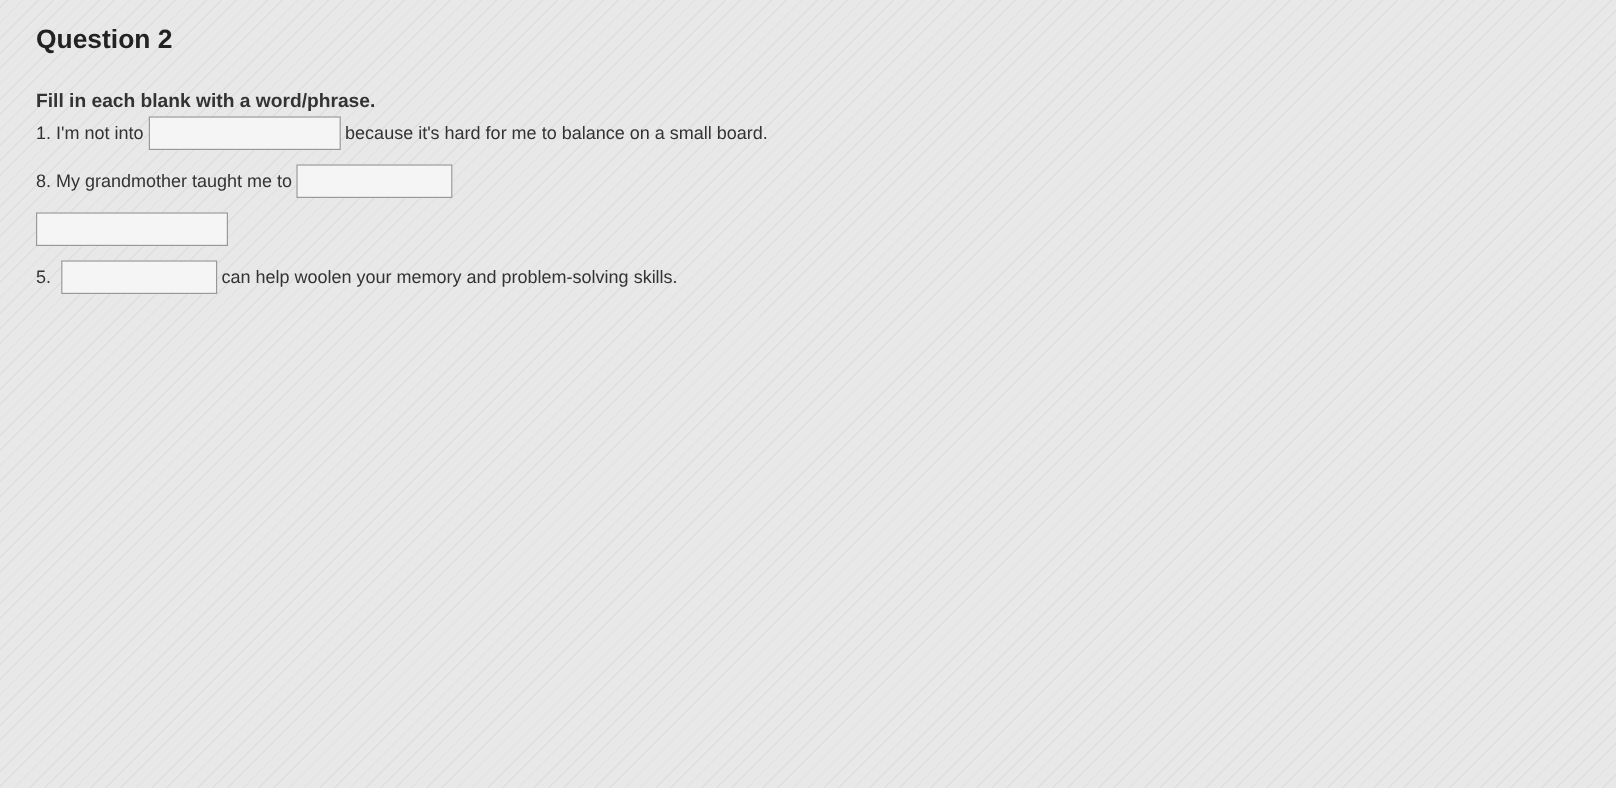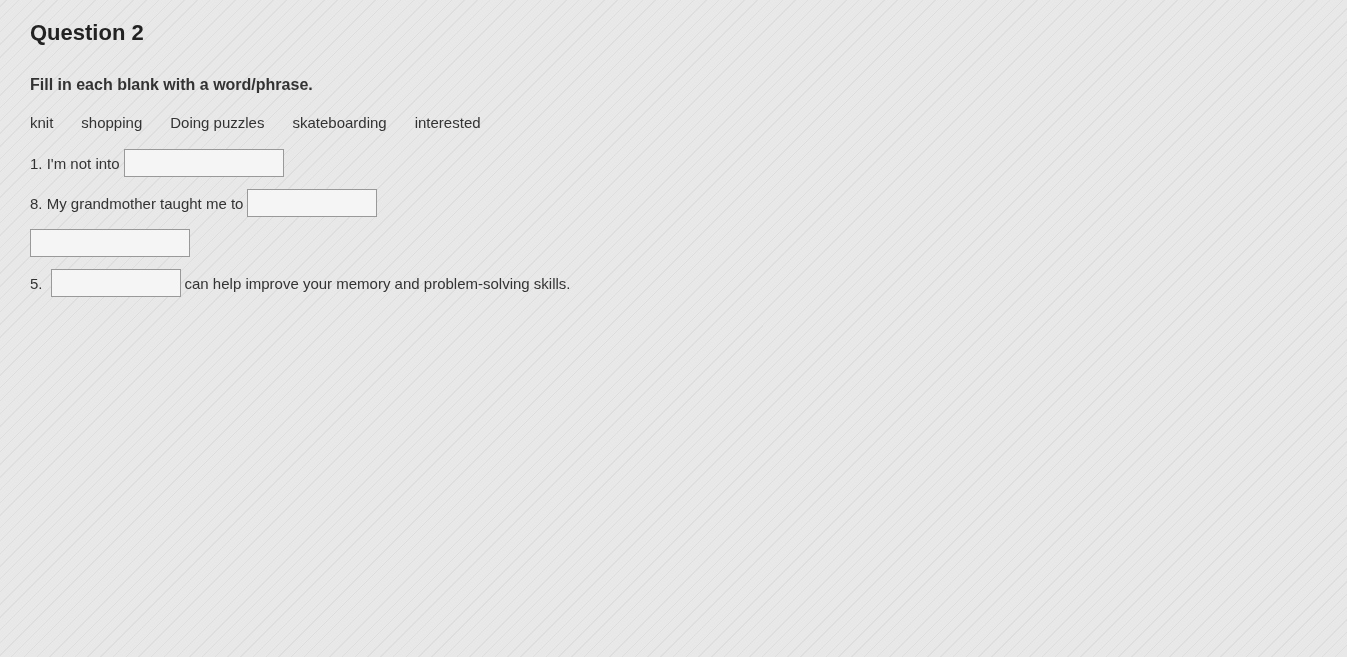--- a/index.html
+++ b/index.html
@@ -59,21 +59,21 @@
       font-style: normal;
     }
 
     .question-body {
       background: transparent;
     }
 
     .instruction {
       font-weight: bold;
       font-size: 16px;
-      margin-bottom: 20px;
+      margin-bottom: 3px;
     }
 
     .word-bank {
       display: flex;
       gap: 28px;
       margin-bottom: 18px;
       flex-wrap: wrap;
       font-size: 15px;
       color: #333;
     }
@@ -119,42 +119,36 @@
 </head>
 <body>
 
 <div class="question-header">
   <span class="question-title">Question 2</span>
 </div>
 
 <div class="question-body">
   <div class="instruction">Fill in each blank with a word/phrase.</div>
 
-  <div class="word-bank">
-    <span>knit</span>
-    <span>shopping</span>
-    <span>Doing puzzles</span>
-    <span>skateboarding</span>
-    <span>interested</span>
-  </div>
 
   <div class="sentence-row">
     <span>1. I'm not into</span>
     <input class="blank-input blank-input-large" type="text" style="">
+    <span>because it's hard for me to balance on a small board.</span>
   </div>
 
   <div class="sentence-row">
     <span>8. My grandmother taught me to</span>
     <input class="blank-input blank-input-medium" type="text" style="">
   </div>
 
   <div class="sentence-row">
     <input class="blank-input blank-input-large" type="text" style="">
   </div>
 
 
 
   <div class="sentence-row">
     <span class="label-5">5.</span>
     <input class="blank-input blank-input-medium" type="text" style="">
-    <span>can help improve your memory and problem-solving skills.</span>
+    <span>can help woolen your memory and problem-solving skills.</span>
   </div>
 </div>
 
 </body></html>

